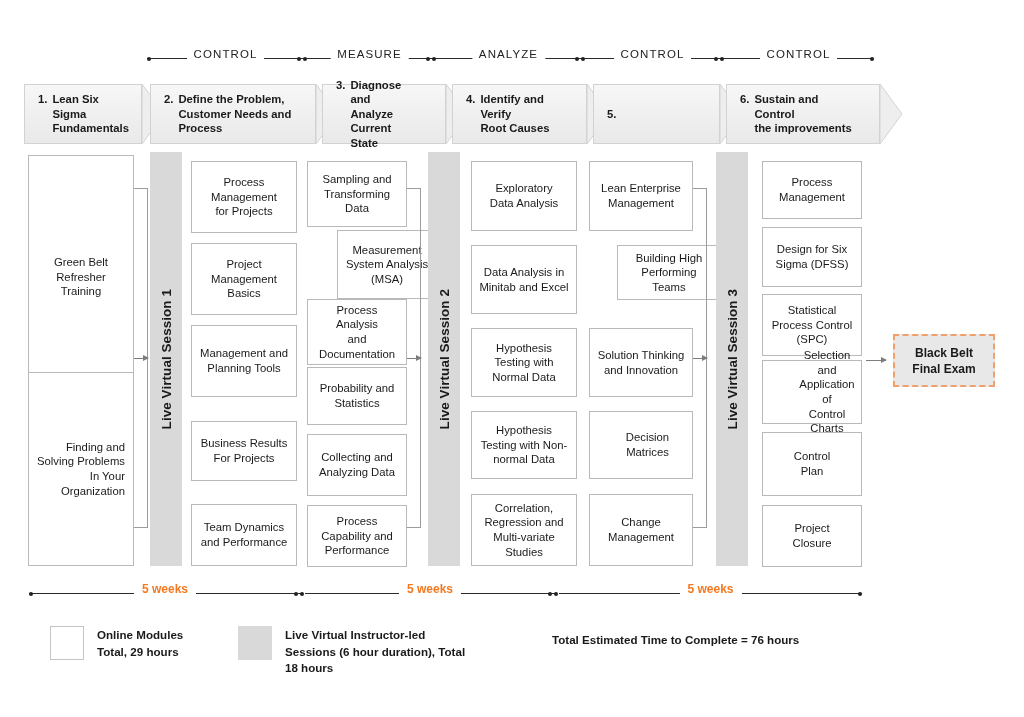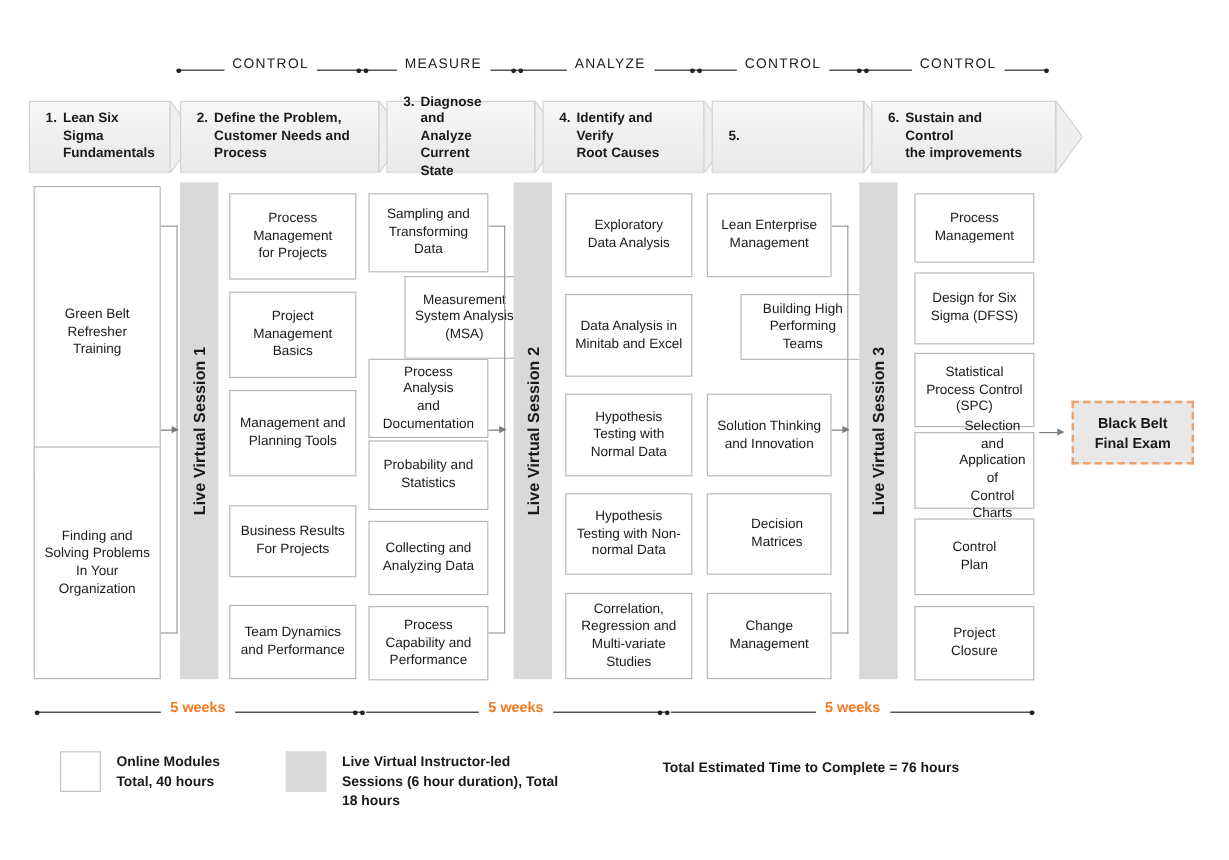--- a/index.html
+++ b/index.html
@@ -187,21 +187,21 @@
       </div>
       <svg class="chev-point" viewBox="0 0 22 60" style="position: absolute; top: 84px; left: 880px; width: 22px; height: 60px;">
         <polygon points="0,0 22,30 0,60" fill="#eeeeee" stroke="#d2d2d2" stroke-width="1"></polygon>
       </svg>
     </div>
 
   <div id="columns-layer">
       <div class="mbox" style="left: 28px; width: 106px; top: 155px; height: 244px;">
         <span>Green Belt<br>Refresher<br>Training</span>
       </div>
-      <div class="mbox" style="left: 28px; width: 106px; top: 372px; height: 194px;">
+      <div class="mbox" style="left: 28px; width: 106px; top: 372px; height: 194px; text-align: right;">
         <span>Finding and<br>Solving Problems<br>In Your<br>Organization</span>
       </div>
       <div class="mbox" style="left: 191px; width: 106px; top: 161px; height: 72px;">
         <span>Process<br>Management<br>for Projects</span>
       </div>
       <div class="mbox" style="left: 191px; width: 106px; top: 243px; height: 72px;">
         <span>Project<br>Management<br>Basics</span>
       </div>
       <div class="mbox" style="left: 191px; width: 106px; top: 325px; height: 72px;">
         <span>Management and<br>Planning Tools</span>
@@ -326,21 +326,21 @@
       <div class="weeks-track" style="left: 559px; width: 303px;">
         <div class="weeks-line"></div>
         <div class="weeks-label">5 weeks</div>
         <div class="tick" style="left: 299px;"></div>
       </div>
     </div>
 
   <div class="legend-item" id="legend-online" style="left: 50px; top: 626px;">
     <div class="sw sw-online"></div>
     <div class="legend-text">Online Modules
-Total, 40 hours</div>
+Total, 29 hours</div>
   </div>
 
   <div class="legend-item" id="legend-live" style="left: 238px; top: 626px;">
     <div class="sw sw-live"></div>
     <div class="legend-text">Live Virtual Instructor-led
 Sessions (6 hour duration), Total
 18 hours</div>
   </div>
 
   <div class="legend-total" style="left: 552px; top: 633px;">Total Estimated Time to Complete = 76 hours</div>

